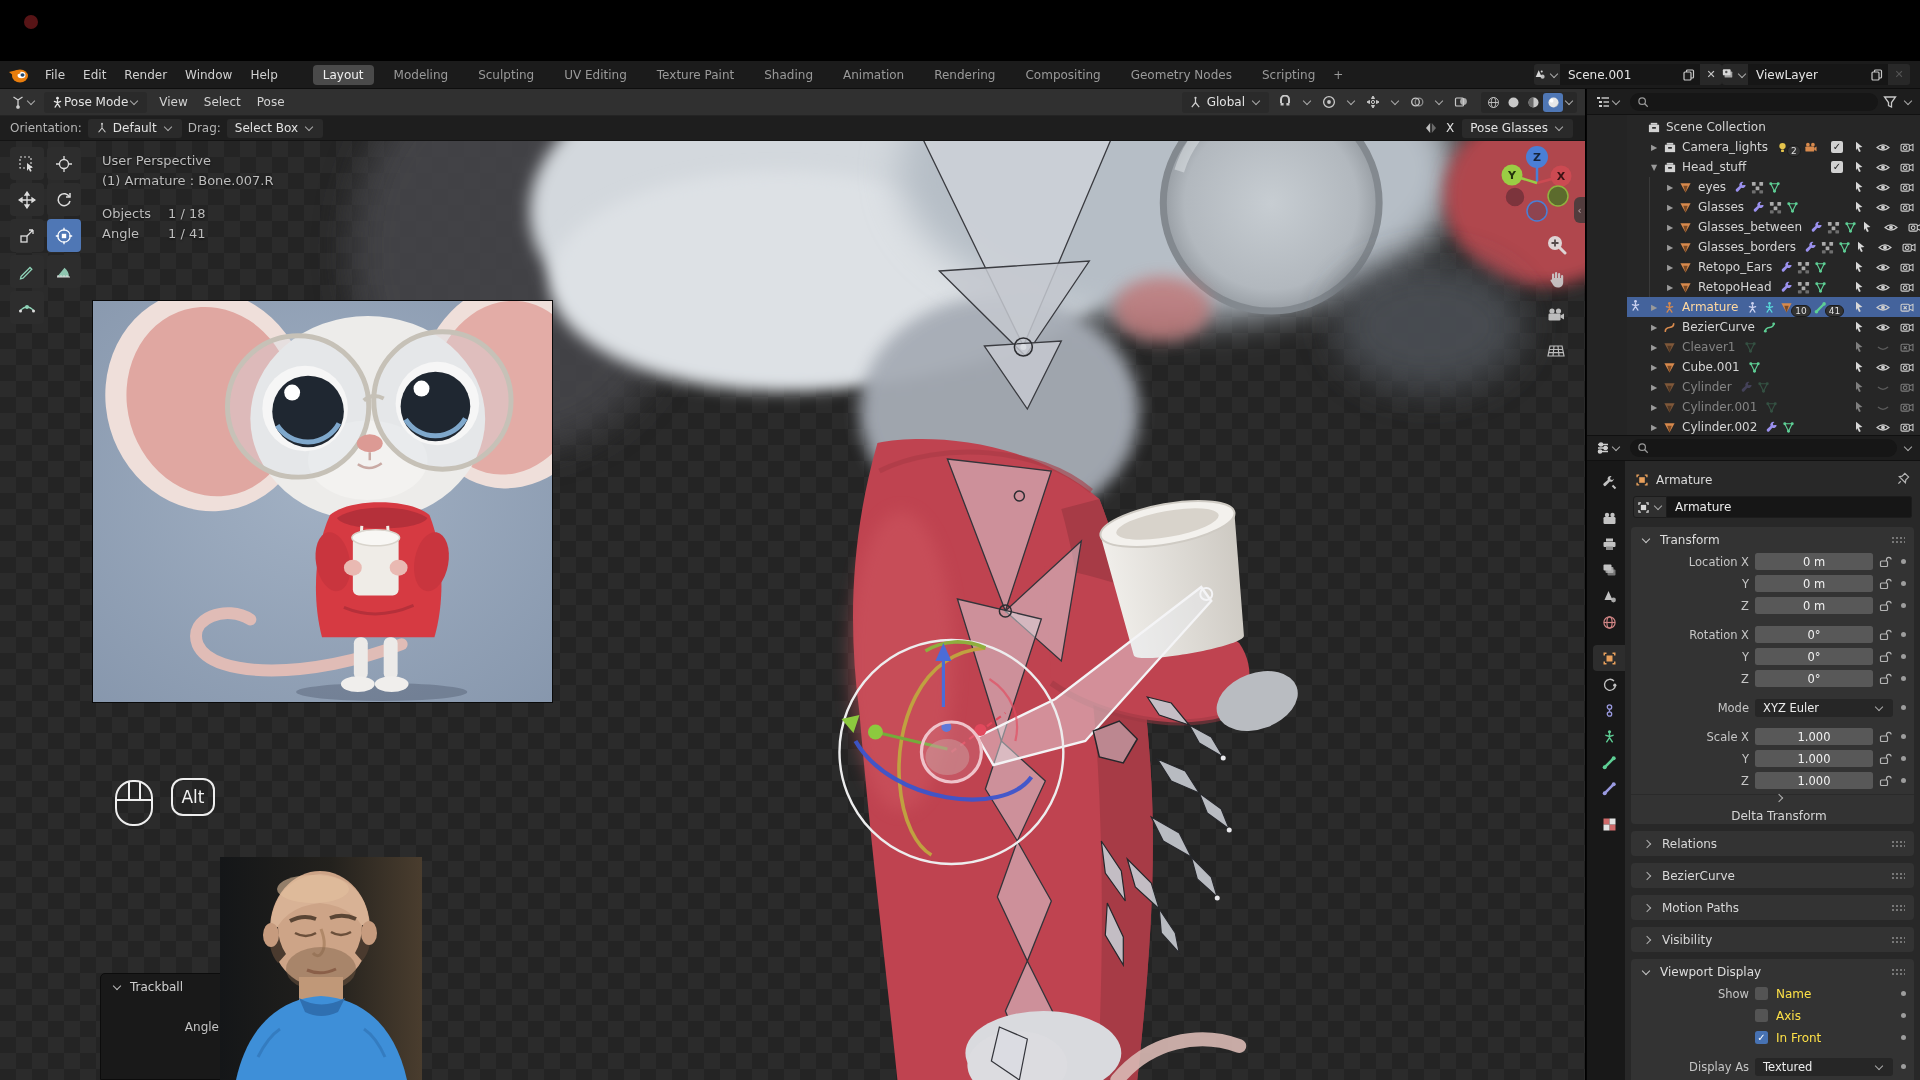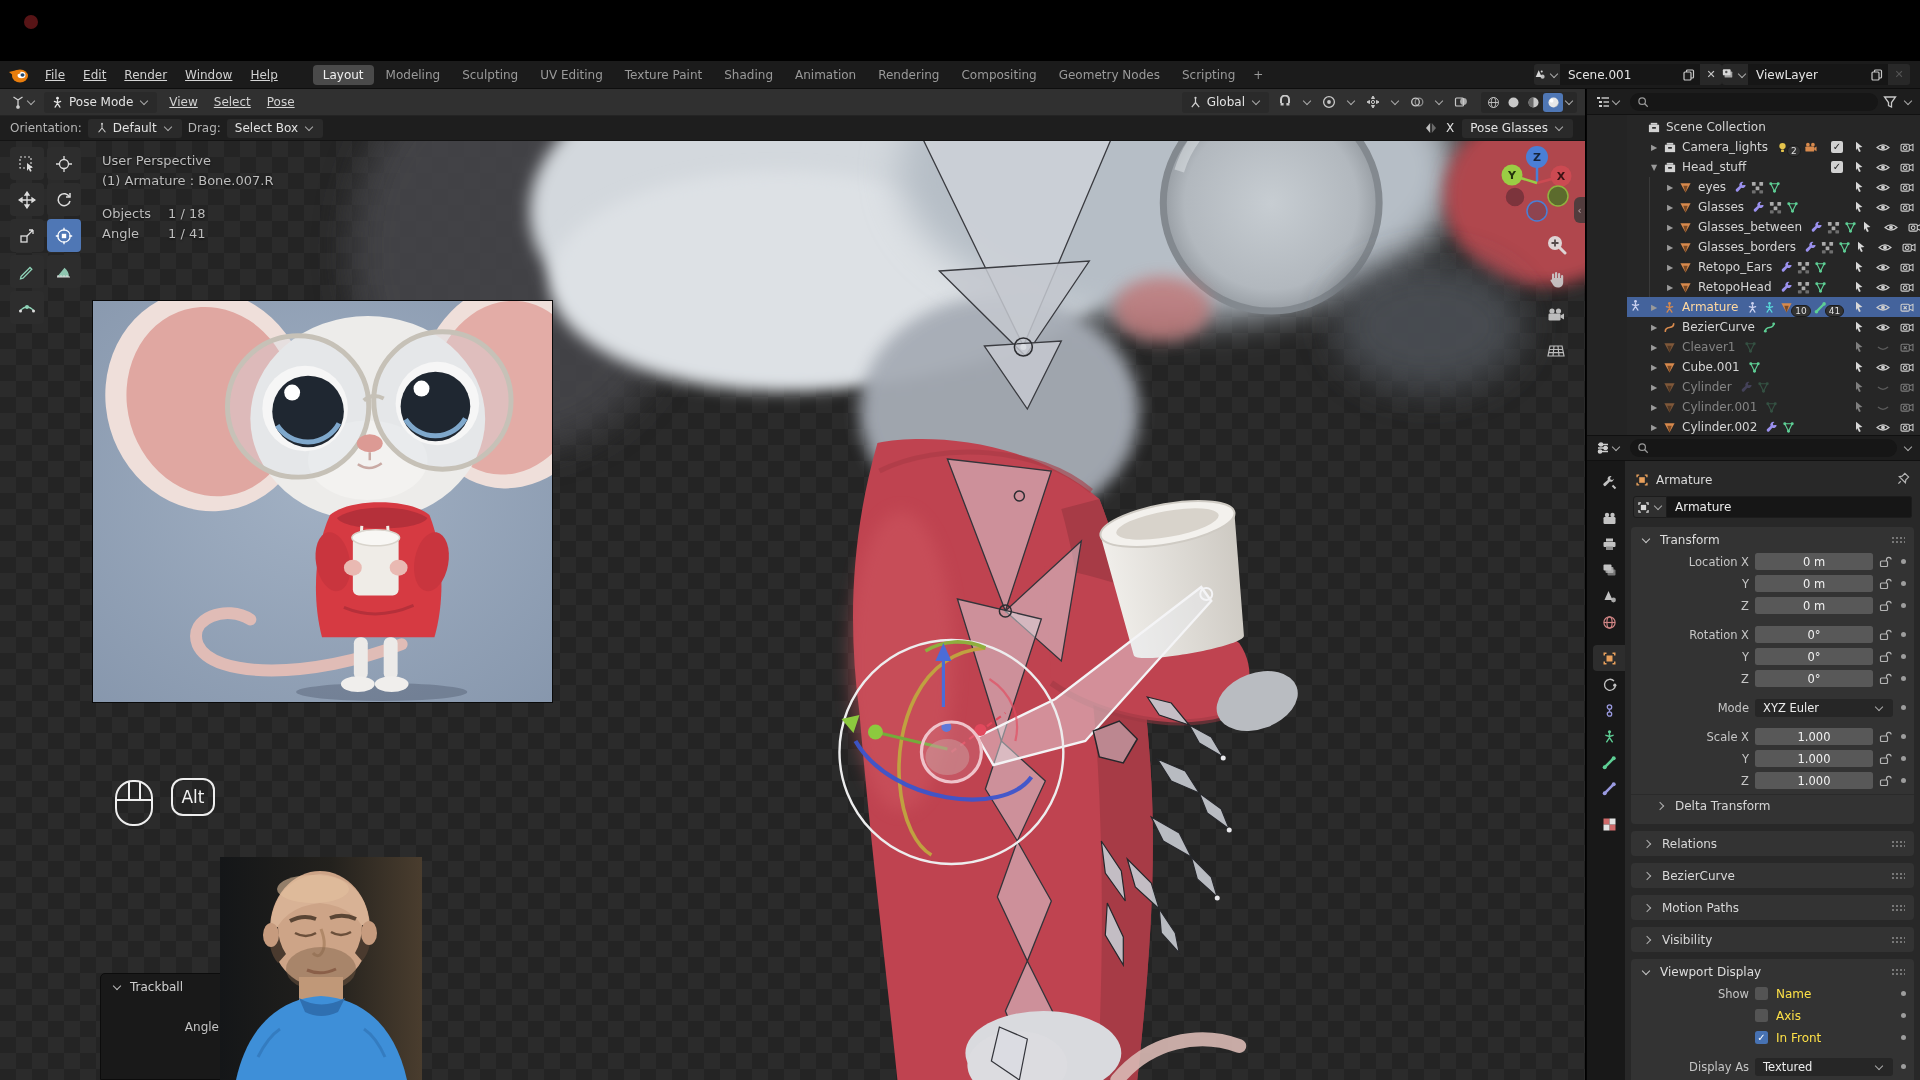--- a/index.html
+++ b/index.html
@@ -8,23 +8,23 @@
        font-family:"DejaVu Sans","Liberation Sans",sans-serif;font-size:12px;color:#d6d6d6;background:#000;}
 
   
   .titlebar{position:absolute;left:0;top:0;width:1920px;height:61px;background:#000;}
   .rec-dot{position:absolute;left:24px;top:15px;width:14px;height:14px;border-radius:50%;background:#571416;}
 
   
   .menubar{position:absolute;left:0;top:61px;width:1920px;height:28px;background:#1b1b1b;
            display:flex;align-items:center;border-bottom:1px solid #0e0e0e;padding:0 6px;}
   .blender-logo{width:22px;height:18px;margin:0 6px 0 2px;display:flex;align-items:center;}
-  .menus{display:flex;align-items:center;text-decoration:underline;}
+  .menus{display:flex;align-items:center;}
   .menu-item{padding:3px 9px;border-radius:3px;color:#d0d0d0;}
-  .workspaces{display:flex;align-items:center;margin-left:26px;gap:2px;}
+  .workspaces{display:flex;align-items:center;margin-left:26px;gap:10px;}
   .ws-tab{padding:3px 10px;border-radius:4px;color:#9a9a9a;white-space:nowrap;}
   .ws-tab.active{background:#4a4a4a;color:#f0f0f0;}
   .ws-add{color:#9a9a9a;padding:2px 8px;}
   .topbar-right{margin-left:auto;display:flex;align-items:center;gap:0;padding-right:4px;}
   .id-chip{display:flex;align-items:center;height:21px;}
   .chip-icon{width:26px;height:21px;background:#282828;border-radius:3px 0 0 3px;display:flex;align-items:center;justify-content:center;gap:2px;}
   .chip-field{height:21px;min-width:118px;background:#161616;color:#e4e4e4;display:flex;align-items:center;padding:0 8px;}
   .chip-btn{width:22px;height:21px;background:#161616;display:flex;align-items:center;justify-content:center;color:#c9c9c9;font-size:11px;}
   .chip-btn.last{border-radius:0 3px 3px 0;background:#282828;}
   .chip-btn.muted{color:#555;}
@@ -32,21 +32,21 @@
   .cd{width:6px;height:6px;border-right:1.4px solid #aaa;border-bottom:1.4px solid #aaa;
       transform:rotate(45deg);display:inline-block;margin:0 3px 2px 3px;flex:none;}
   .cr{width:6px;height:6px;border-right:1.4px solid #aaa;border-bottom:1.4px solid #aaa;
       transform:rotate(-45deg);display:inline-block;margin:0 4px;flex:none;}
 
   
   .viewport{position:absolute;left:0;top:89px;width:1585px;height:991px;}
   .vp-header{position:absolute;left:0;top:0;width:100%;height:27px;background:#303030;
              display:flex;align-items:center;padding:0 8px;gap:4px;border-bottom:1px solid #242424;}
   .hdr-icobtn{display:flex;align-items:center;padding:2px 3px;border-radius:3px;}
-  .mode-btn{display:flex;align-items:center;gap:5px;background:#2a2a2a;border-radius:3px;height:21px;padding:0 7px;color:#e2e2e2;}
+  .mode-btn{display:flex;align-items:center;background:#2a2a2a;border-radius:3px;height:21px;padding:0 7px;color:#e2e2e2;}
   .vp-menu{padding:3px 8px;color:#d2d2d2;}
   .spacer{flex:1;}
   .orient-btn{display:flex;align-items:center;gap:5px;background:#2a2a2a;border-radius:3px;height:21px;padding:0 7px;color:#e2e2e2;}
   .icon-btn{width:24px;height:21px;display:flex;align-items:center;justify-content:center;border-radius:3px;}
   .shade-group{display:flex;align-items:center;background:#282828;border-radius:3px;height:21px;padding:0 2px;margin-left:4px;}
   .sphere{width:20px;height:19px;display:flex;align-items:center;justify-content:center;border-radius:3px;}
   .sphere.active{background:#4f77b5;}
 
   .vp-tools{position:absolute;left:0;top:27px;width:100%;height:25px;background:#1e1e1e;
             display:flex;align-items:center;padding:0 10px;gap:6px;border-bottom:1px solid #141414;}
@@ -138,21 +138,21 @@
   .prow.gap{margin-top:10px;}
   .plabel{width:118px;text-align:right;color:#c6c6c6;flex:none;font-size:11.5px;}
   .nfield{flex:1;height:17px;background:#585858;border-radius:2.5px;color:#f2f2f2;font-size:11.5px;
           display:flex;align-items:center;justify-content:center;}
   .selfield{flex:1;height:18px;background:#262626;border-radius:3px;color:#ececec;font-size:11.5px;
           display:flex;align-items:center;padding:0 8px;}
   .selfield .cd{margin-left:auto;}
   .lockic{width:14px;flex:none;display:flex;}
   .adot{width:5px;height:5px;border-radius:50%;background:#9d9d9d;flex:none;margin-left:2px;}
   .subpanel-hdr{display:flex;align-items:center;gap:8px;height:22px;padding:0 9px 0 22px;color:#d6d6d6;
-                border-top:1px solid #2a2a2a;margin-top:4px;}
+                border-top:1px solid #2a2a2a;margin-top:4px;flex-direction:column;}
   .cpanel{background:#333333;border-radius:4px;margin-bottom:7px;height:25px;display:flex;align-items:center;gap:8px;padding:0 9px;color:#d8d8d8;}
   .pcheck{width:13px;height:13px;background:#545454;border-radius:2.5px;flex:none;}
   .pcheck.on{background:#4772b3;color:#fff;font-size:10px;display:flex;align-items:center;justify-content:center;}
   .chklbl{color:#fde047;margin-left:2px;}
   .vdrow-fill{flex:1;}
 </style>
 </head>
 <body>
 
 <div id="app">

